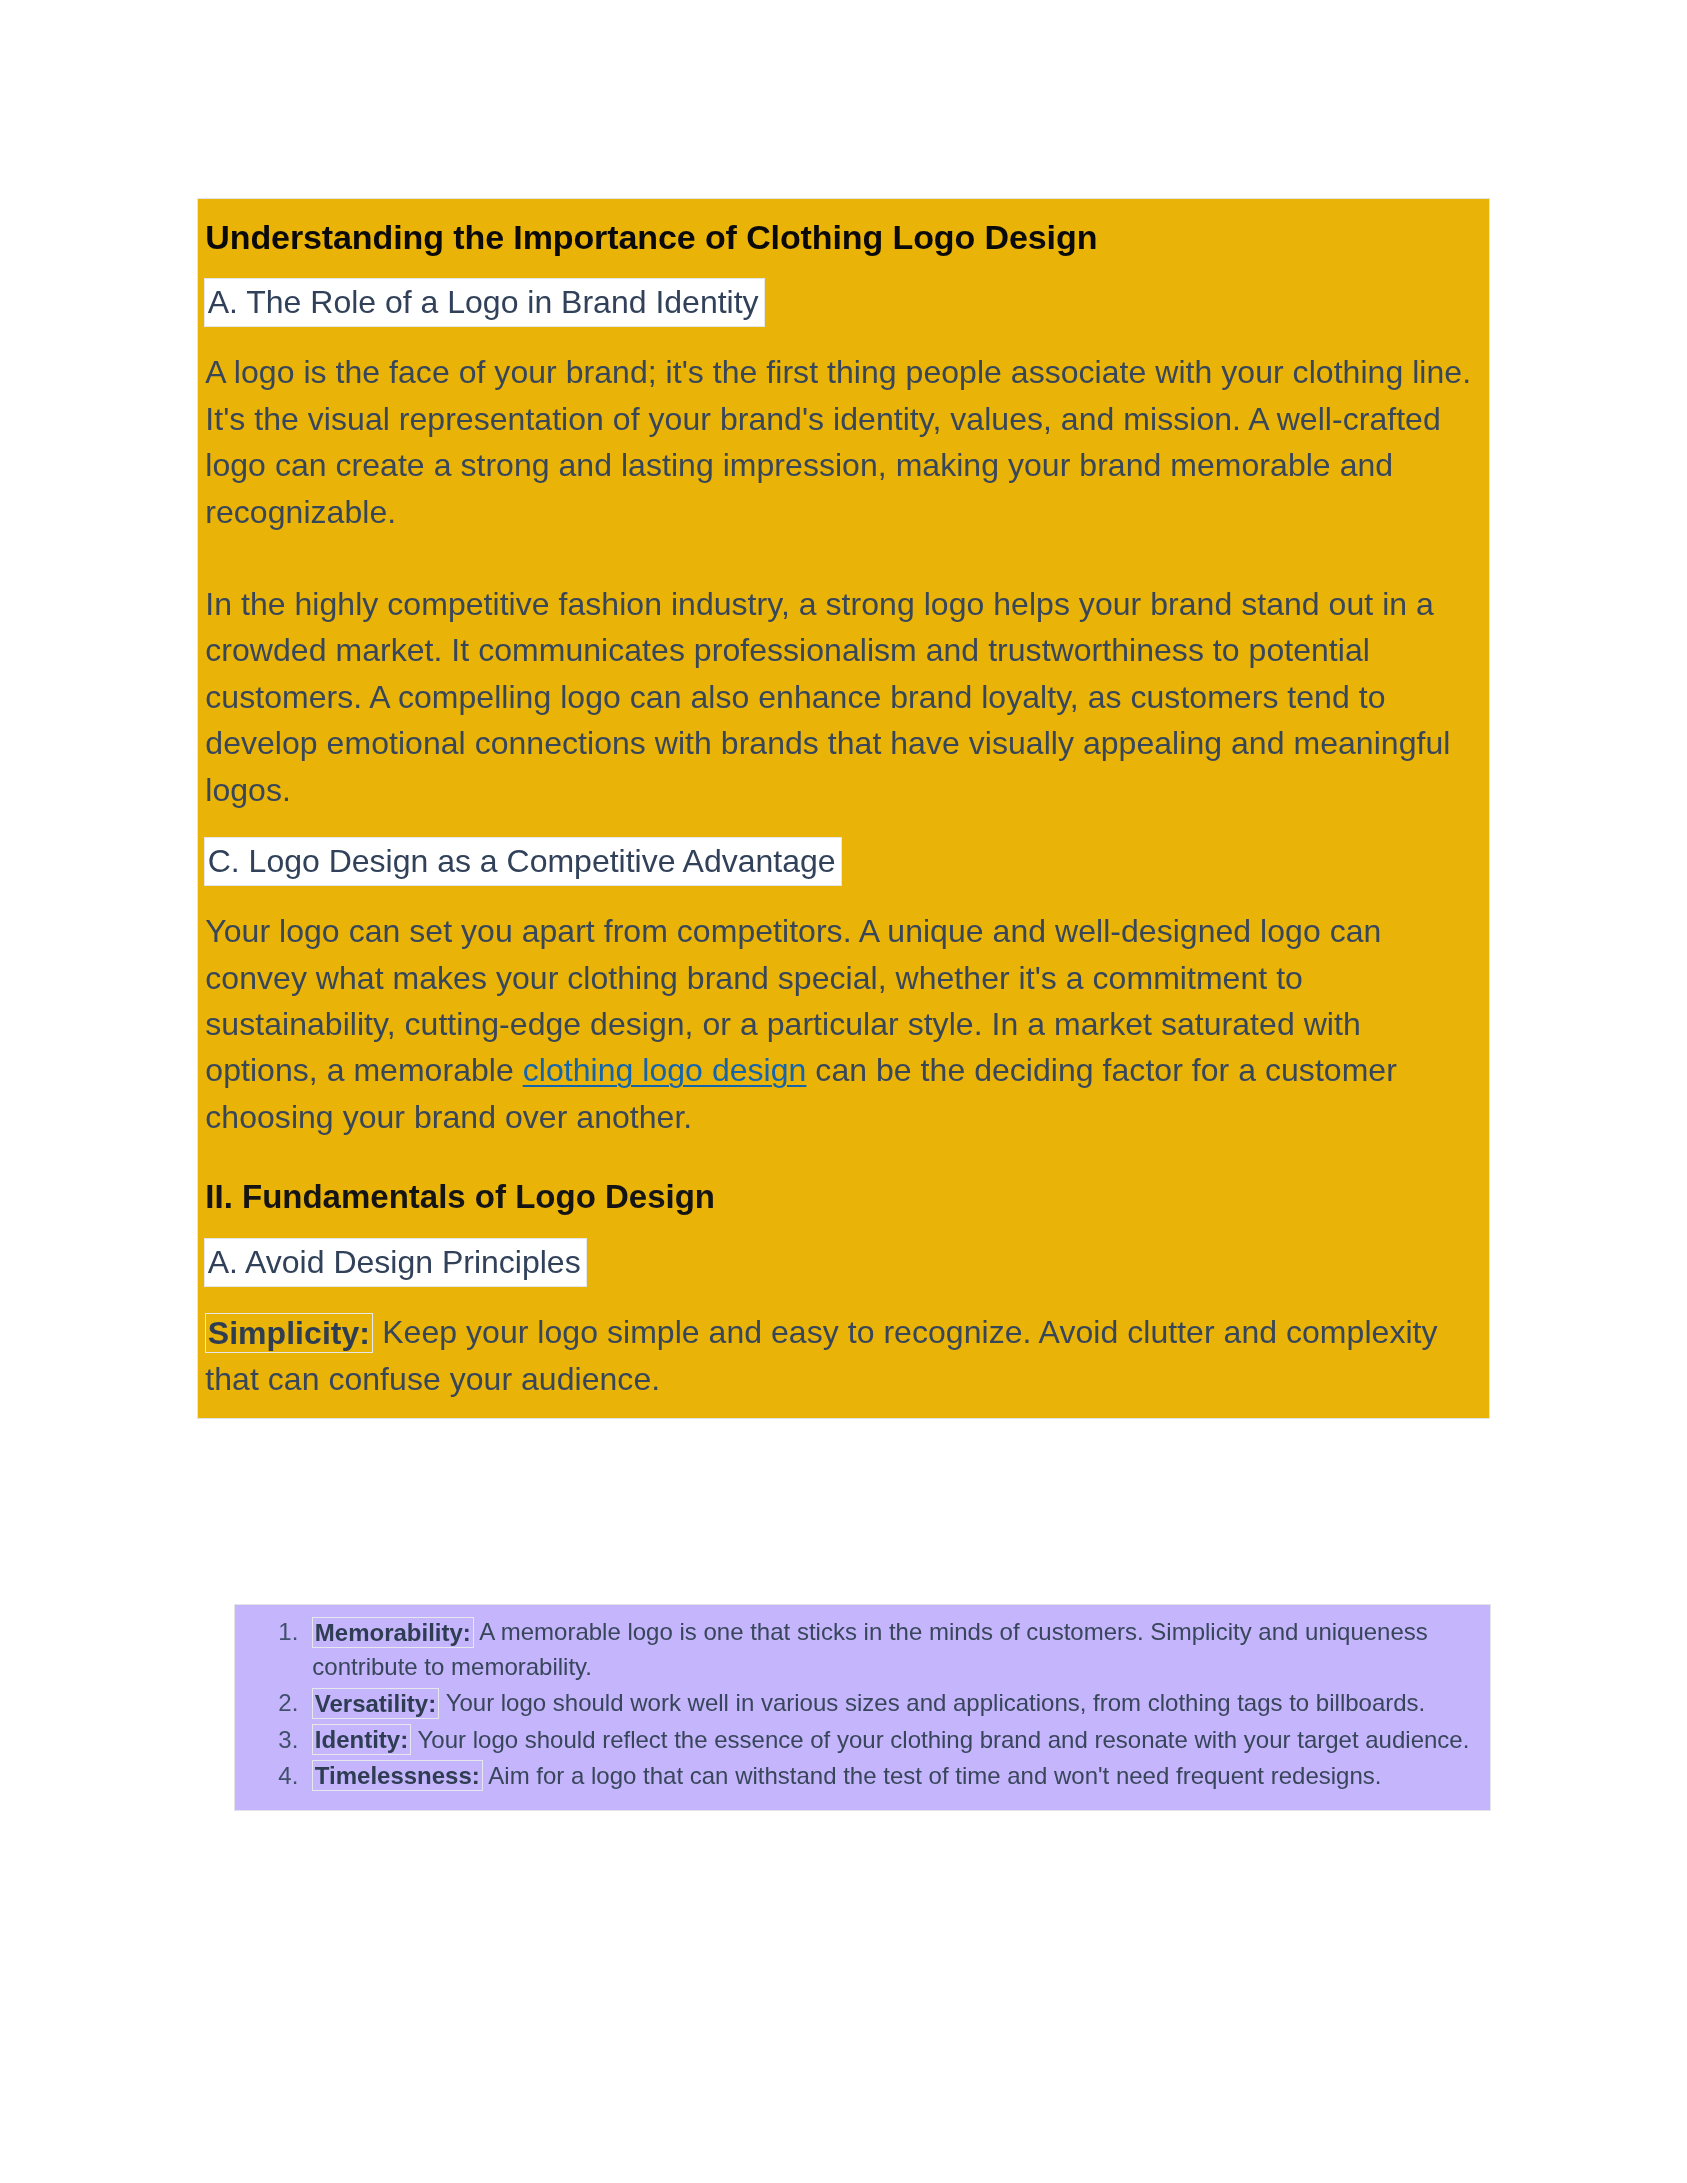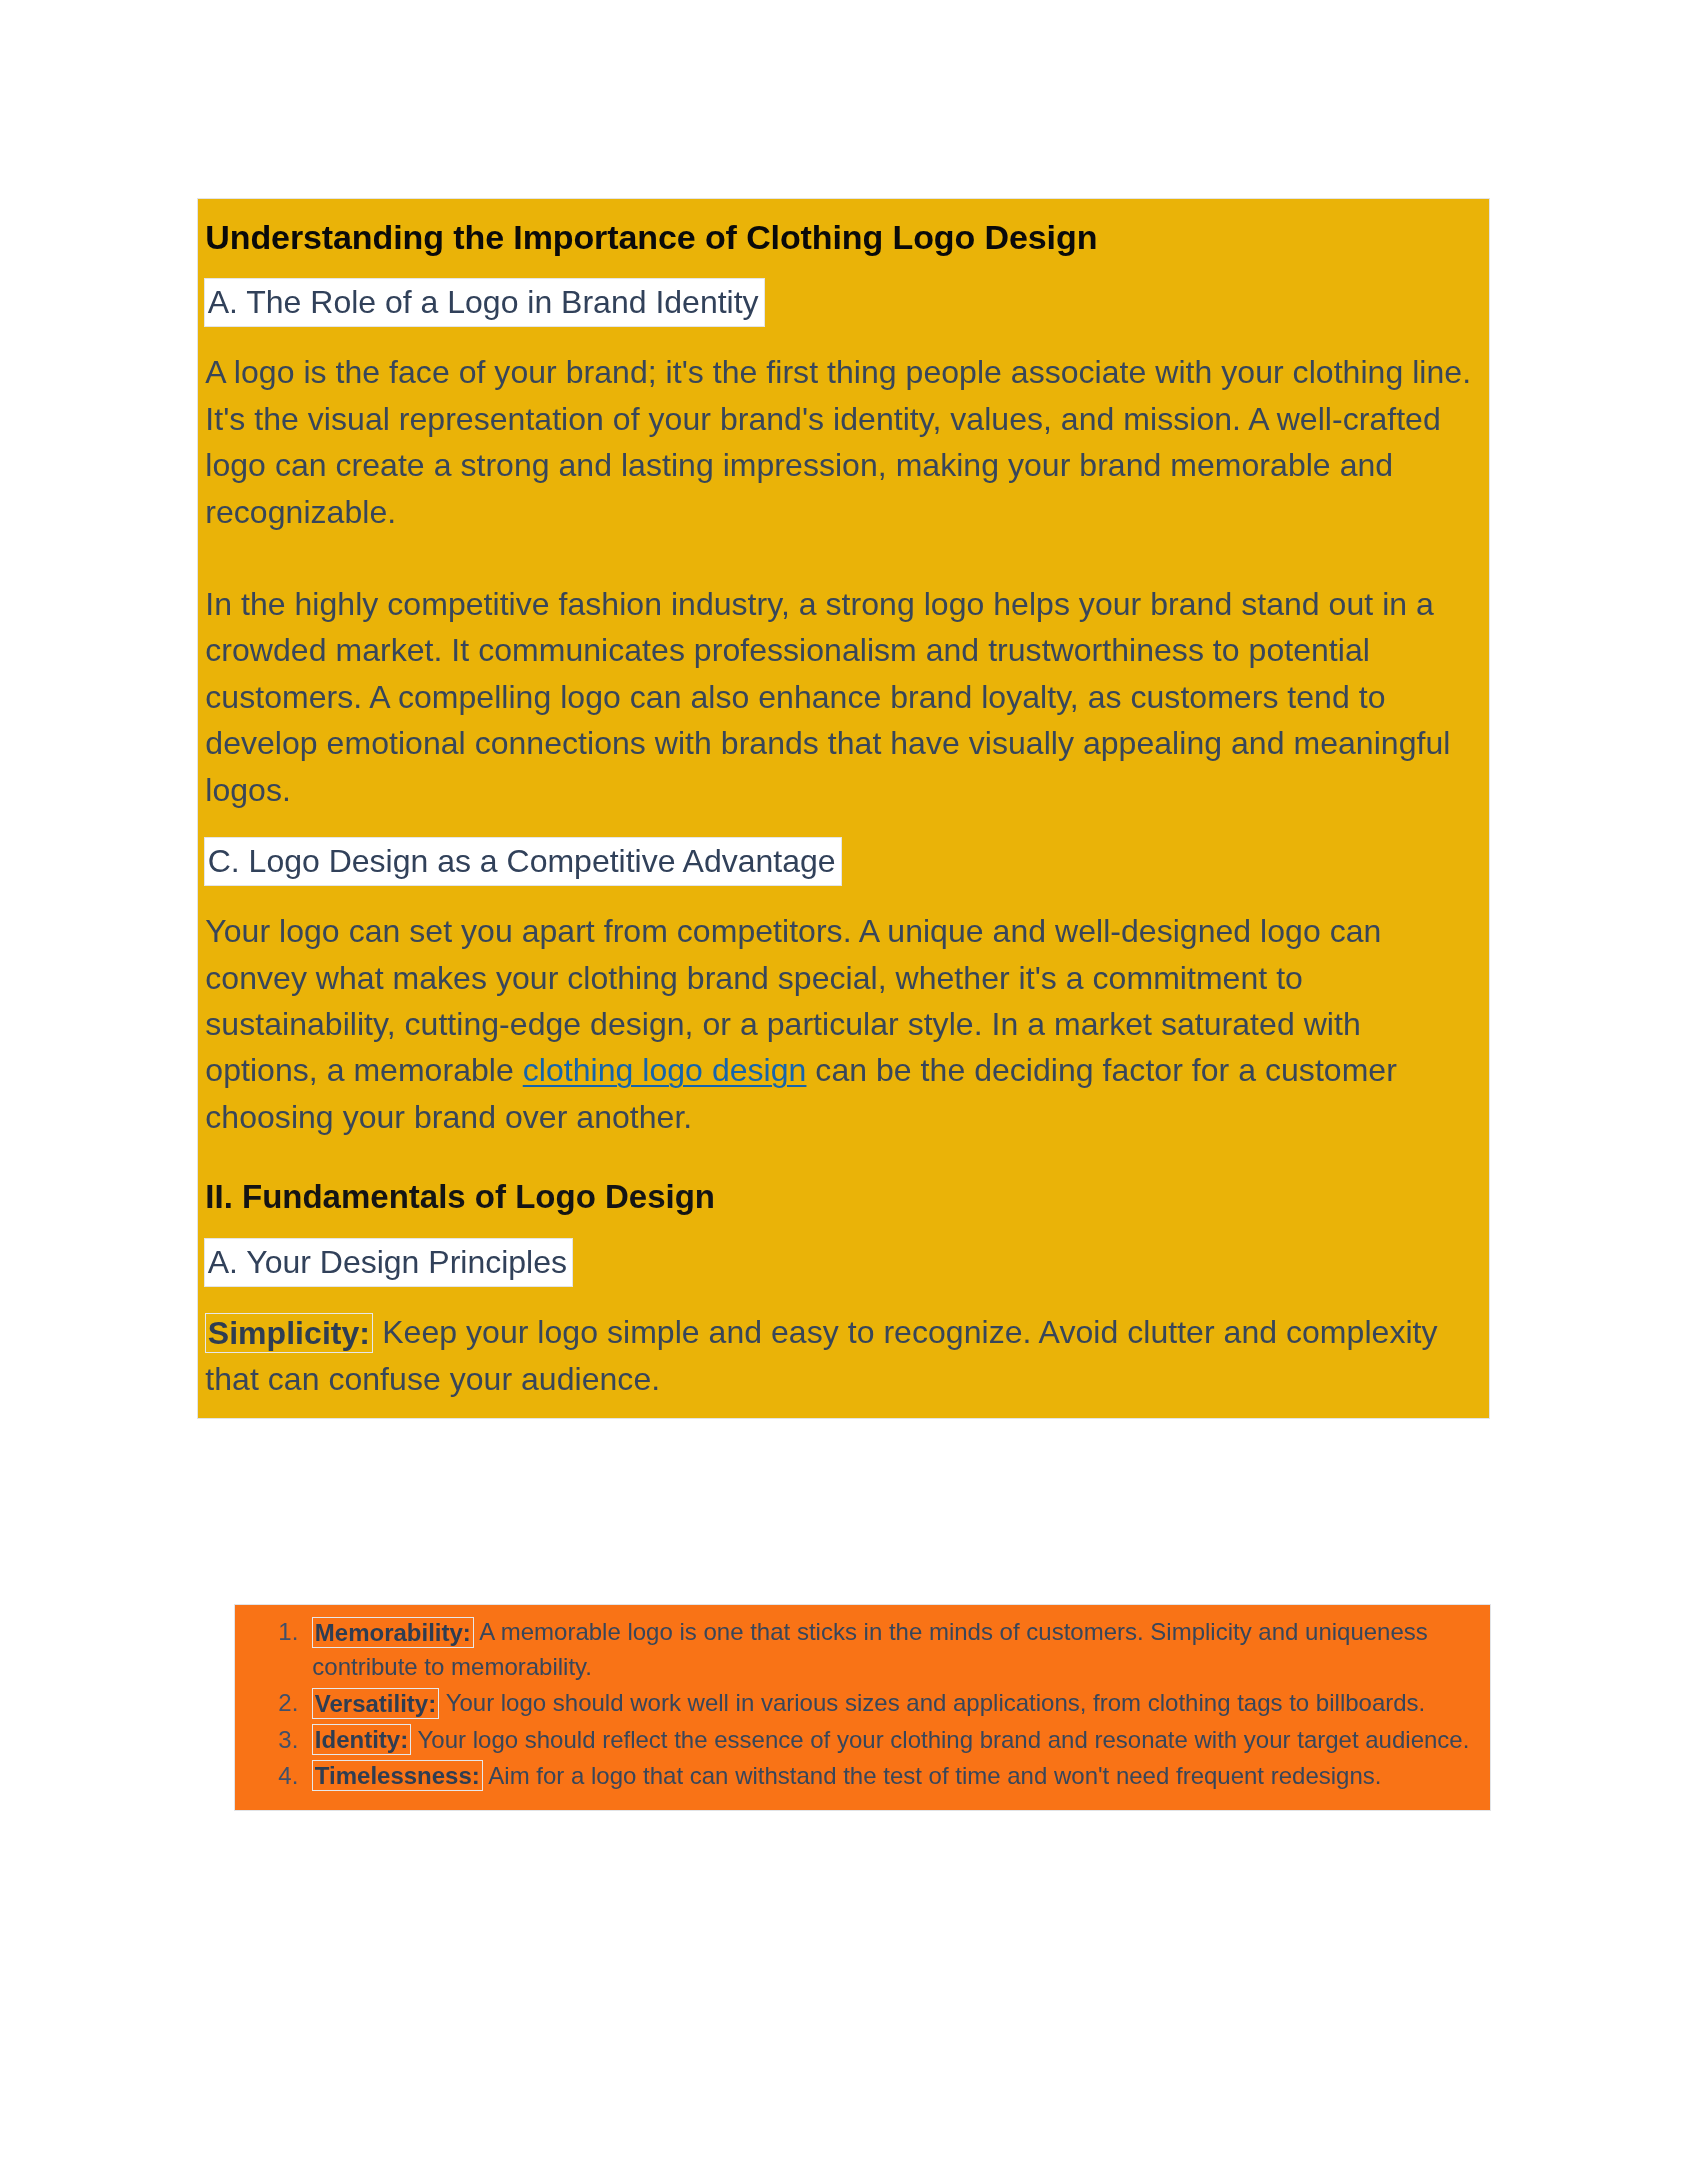--- a/index.html
+++ b/index.html
@@ -99,21 +99,21 @@
 
   
   .list-block {
     position: absolute;
     left: 234px;
     top: 1604px;
     width: 1257px;
     border: 0.7px solid #e2e4e7;
     box-sizing: border-box;
     padding: 10.2px 5.8px 14.6px 0;
-    background: #f97316;
+    background: #c4b5fd;
   }
 
   ol.numbered-list {
     margin: 0;
     padding: 0 0 0 70px;
     list-style-position: outside;
     list-style-type: decimal;
   }
 
   ol.numbered-list > li {
@@ -164,21 +164,21 @@
       <p class="para"><span>Your logo can set you apart from competitors. A unique and well-designed logo can convey what makes your clothing brand special, whether it's a commitment to sustainability, cutting-edge design, or a particular style. In a market saturated with options, a memorable </span><a href="#" class="inline-link">clothing logo design</a><span> can be the deciding factor for a customer choosing your brand over another.</span></p>
     </div>
 
     <div class="sp-p-to-sect"></div>
 
     
     <h2 class="section-title">II. Fundamentals of Logo Design</h2>
 
     <div class="sp-sect-to-h"></div>
 
-    <span class="sub-heading">A. Your Design Principles</span>
+    <span class="sub-heading">A. Avoid Design Principles</span>
 
     <div class="sp-h-to-p"></div>
 
     <p class="para"><span class="bold-term">Simplicity:</span><span> Keep your logo simple and easy to recognize. Avoid clutter and complexity that can confuse your audience.</span></p>
 
   </div>
 
   <div class="list-block">
     <ol class="numbered-list">
 

